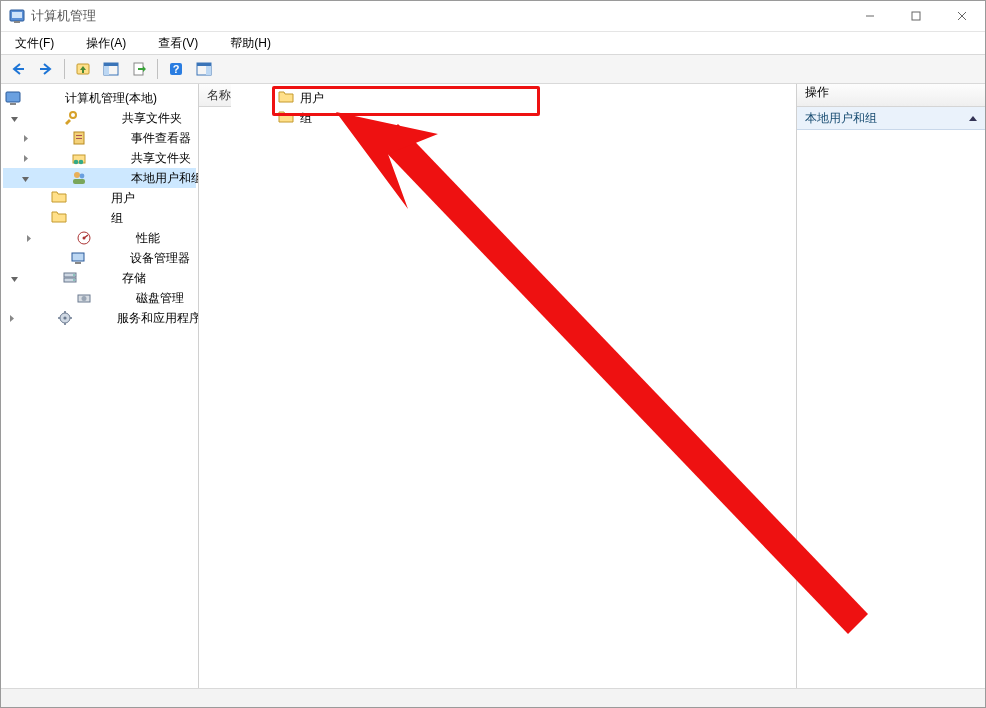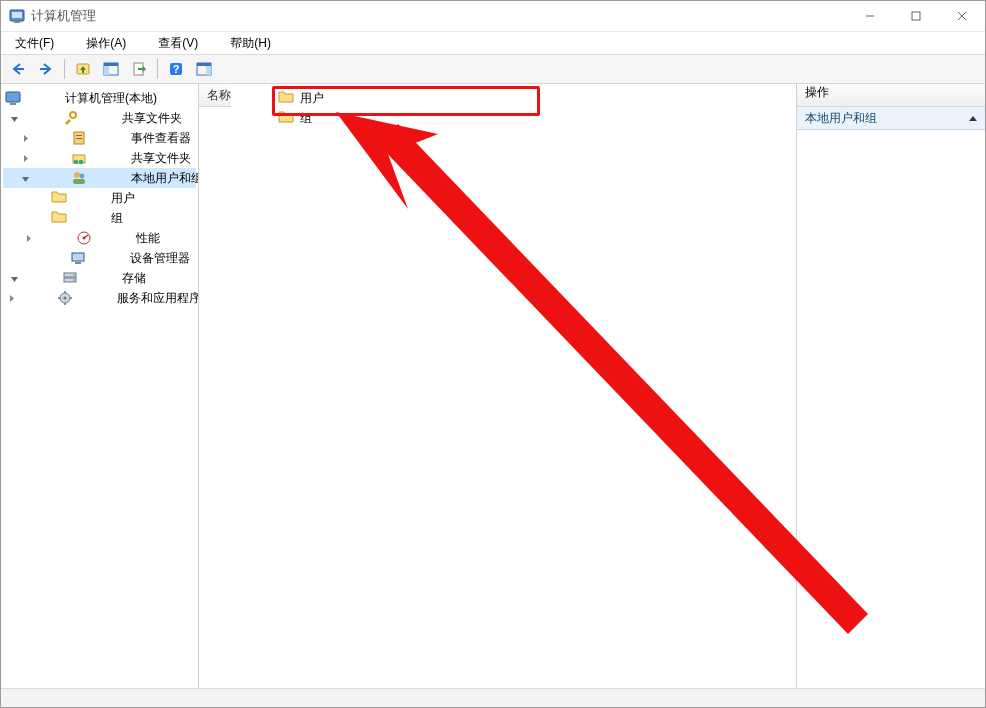--- a/index.html
+++ b/index.html
@@ -267,20 +267,32 @@
                     </svg>
                   </span>
                 <span class="ticon"><svg viewBox="0 0 16 16">
                       <rect x="2" y="3" width="12" height="4" fill="#cfd8e3" stroke="#6b7a90"></rect>
                       <rect x="2" y="8" width="12" height="4" fill="#cfd8e3" stroke="#6b7a90"></rect>
                       <circle cx="12" cy="5" r="0.8" fill="#3a8"></circle>
                       <circle cx="12" cy="10" r="0.8" fill="#3a8"></circle>
                     </svg></span>
                 <span>存储</span>
               </div>
+              <ul>
+                <li>
+                    <div class="node depth2">
+                  <span class="exp" style="visibility:hidden">·</span>
+                  <span class="ticon"><svg viewBox="0 0 16 16">
+                          <rect x="2" y="5" width="12" height="7" fill="#d8dde3" stroke="#6b7a90"></rect>
+                          <circle cx="8" cy="8.5" r="2.5" fill="#9aa6b5"></circle>
+                        </svg></span>
+                  <span>磁盘管理</span>
+                    </div>
+                  </li>
+              </ul>
             </li>
             <li>
               <div class="node depth1">
                 <span class="exp">
                     <svg width="9" height="9">
                       <path d="M3 1 L7 4.5 L3 8 Z" fill="#888"></path>
                     </svg>
                   </span>
                 <span class="ticon"><svg viewBox="0 0 16 16">
                       <circle cx="8" cy="8" r="5" fill="#cfd8e3" stroke="#6b7a90"></circle>

